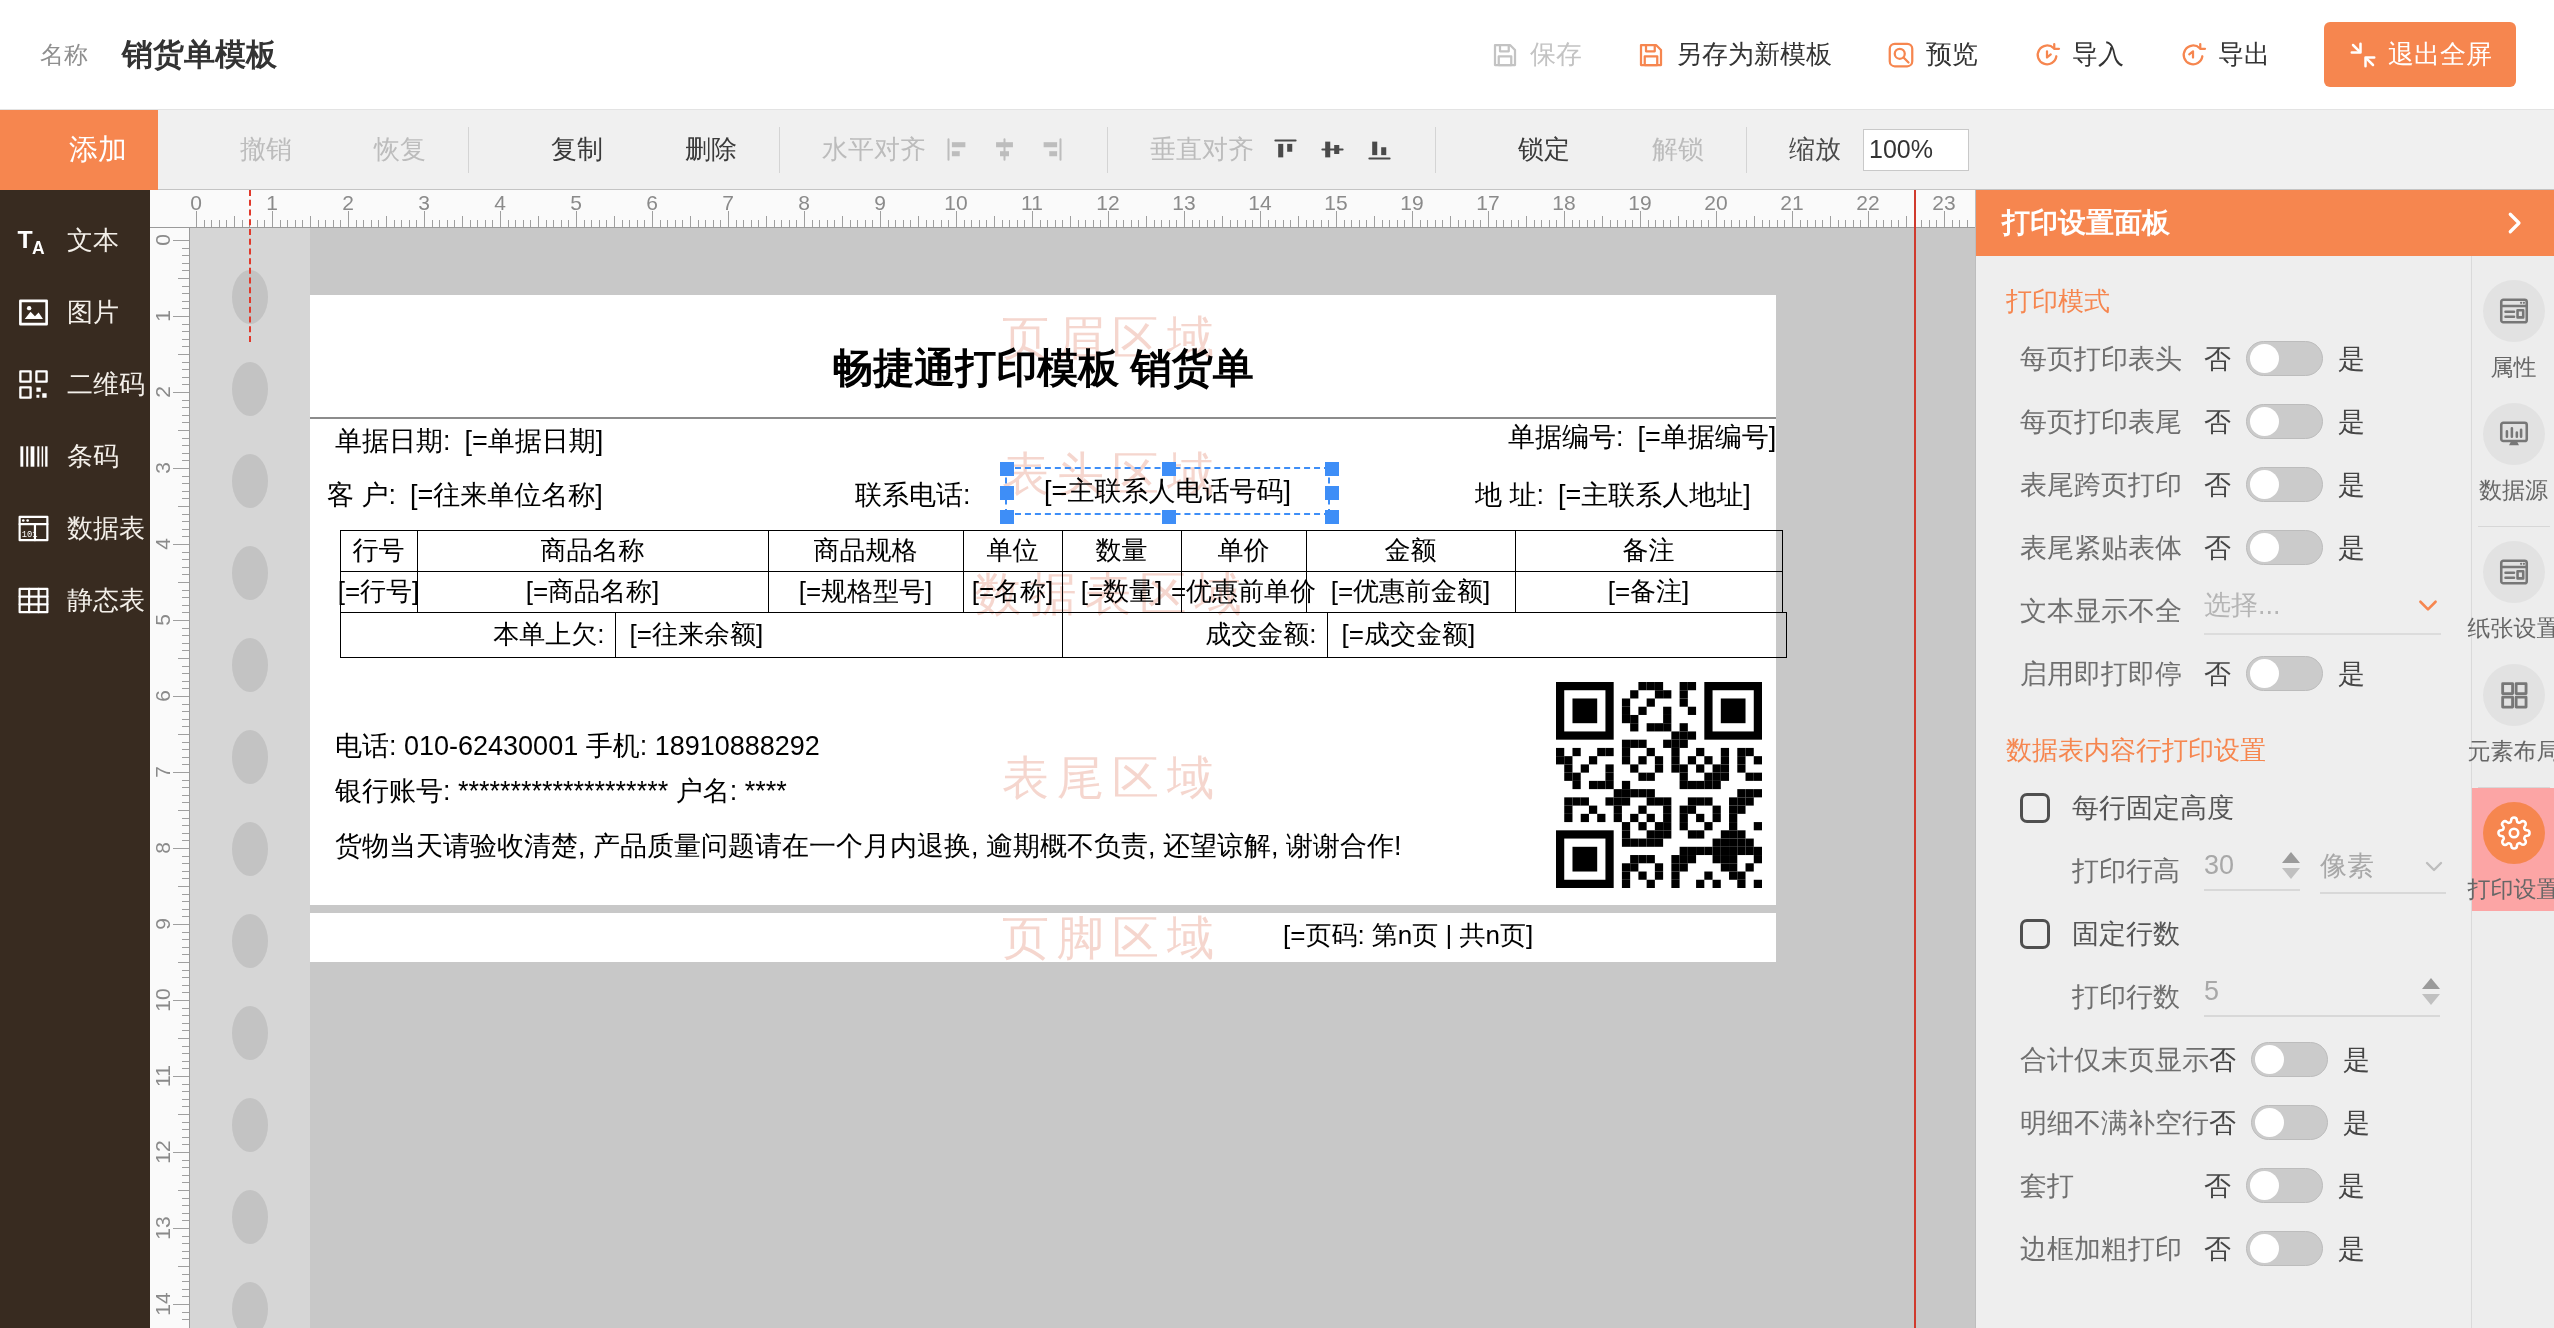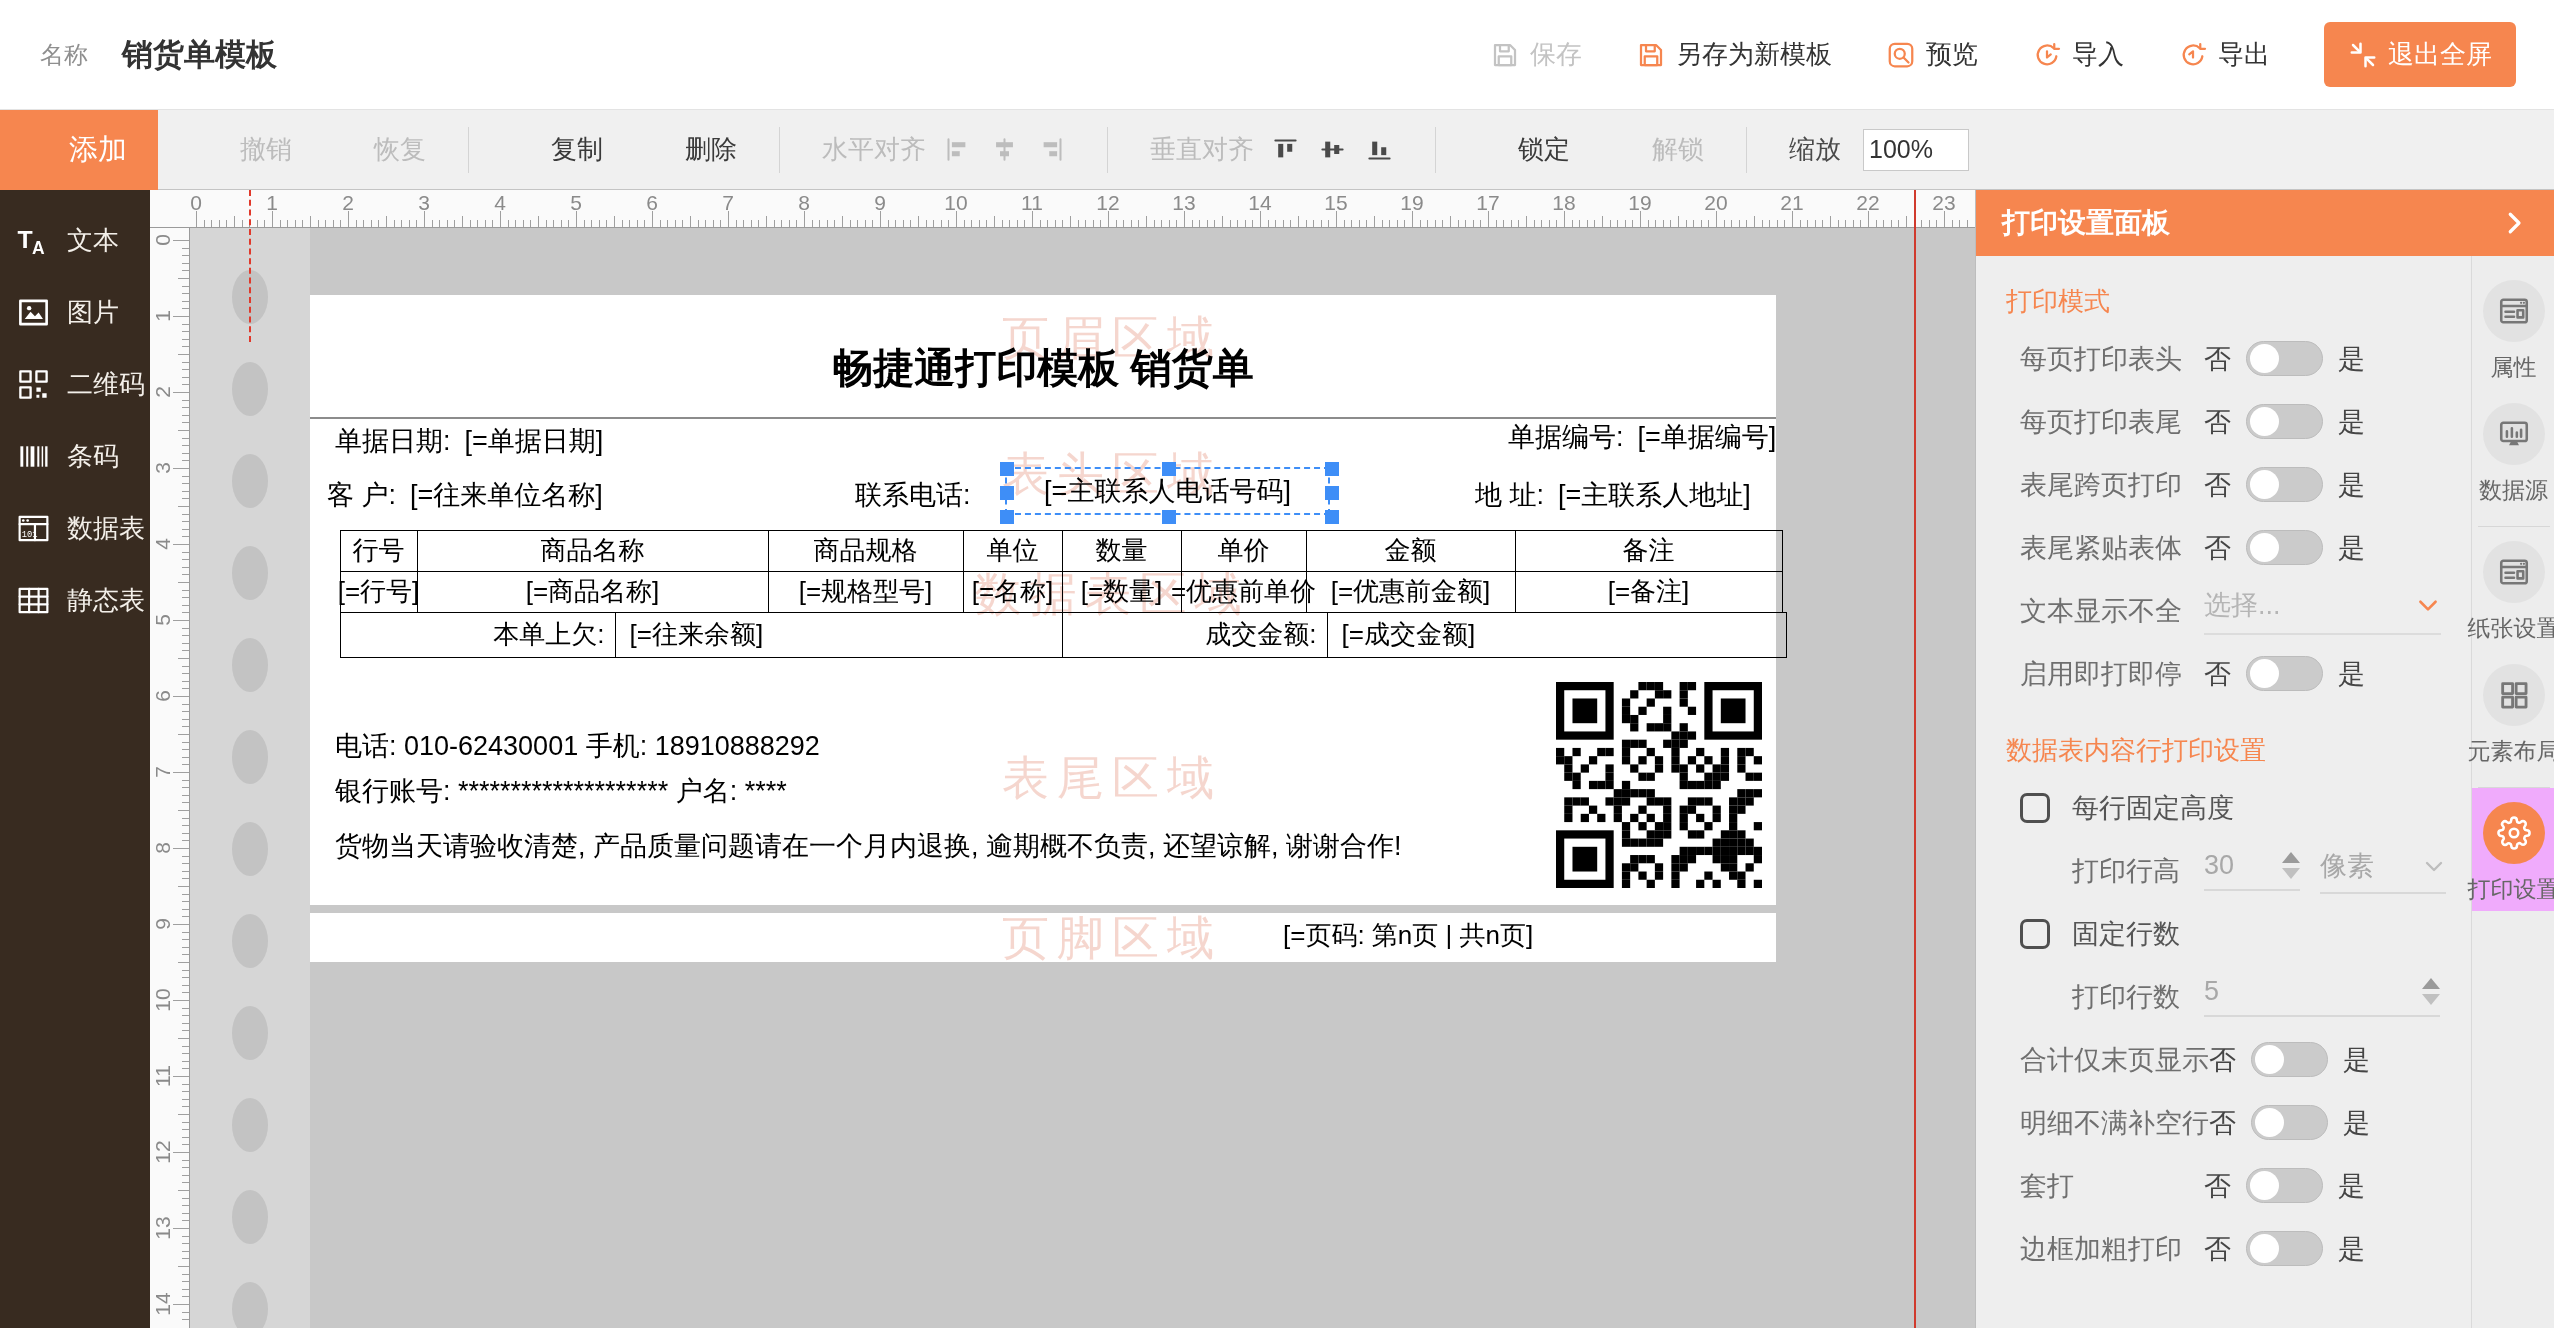--- a/index.html
+++ b/index.html
@@ -123,21 +123,21 @@
   .unit-field .ic { width:24px; height:24px; color:#bdbdbd; } .unit-field .ic svg { width:24px; height:24px; stroke-width:2.4; }
 
   
   #dock { position:absolute; left:495px; top:66px; width:84px; bottom:0; background:#ededed;
     border-left:1px solid #dadada; display:flex; flex-direction:column; align-items:center; padding-top:10px; }
   .dock-item { display:flex; flex-direction:column; align-items:center; padding:14px 0 6px 0; width:100%; cursor:pointer; }
   .dock-circle { width:62px; height:62px; border-radius:50%; background:#e2e2e2; display:flex;
     align-items:center; justify-content:center; color:#777; }
   .dock-circle svg { width:34px; height:34px; }
   .dock-label { margin-top:10px; font-size:23px; color:#666; white-space:nowrap; }
-  .dock-item.active { background:#f0abfc;text-align:right; }
+  .dock-item.active { background:#fca5a5;text-align:right; }
   .dock-item.active .dock-circle { background:#f6864f; color:#fff; }
   .dock-sep { width:72px; height:1px; background:#d7d7d7; margin-top:14px; }
 </style>
 </head>
 <body>
 
 <header id="topbar">
   <span class="tb-name">名称</span>
   <span class="tb-title">销货单模板</span>
   <div id="topbar-actions">

